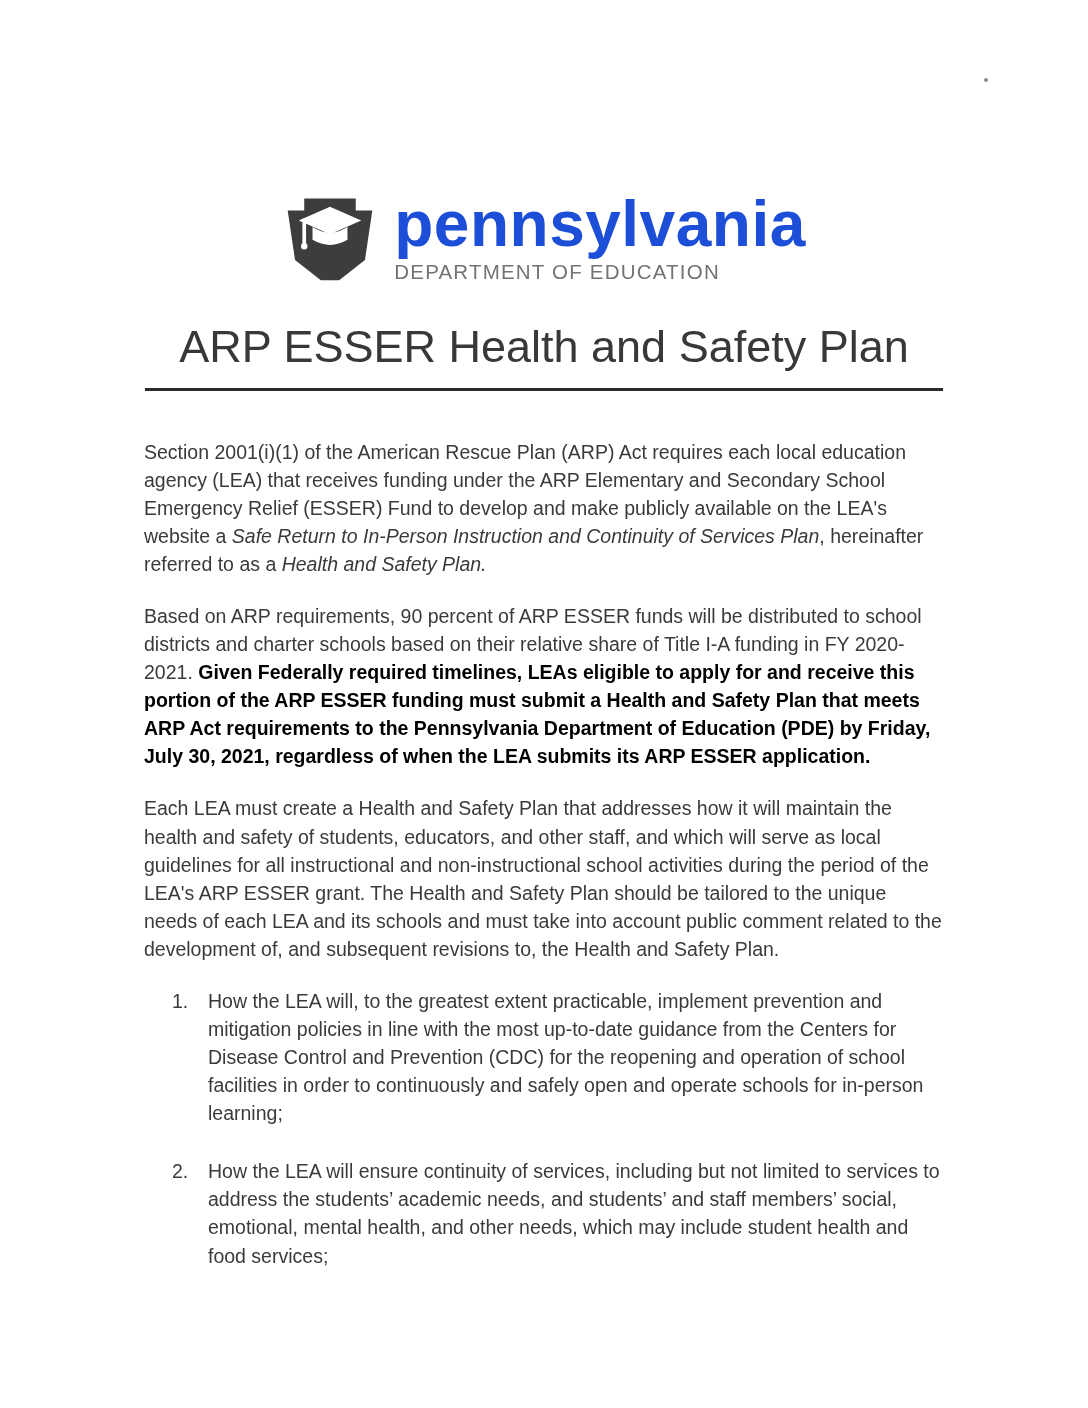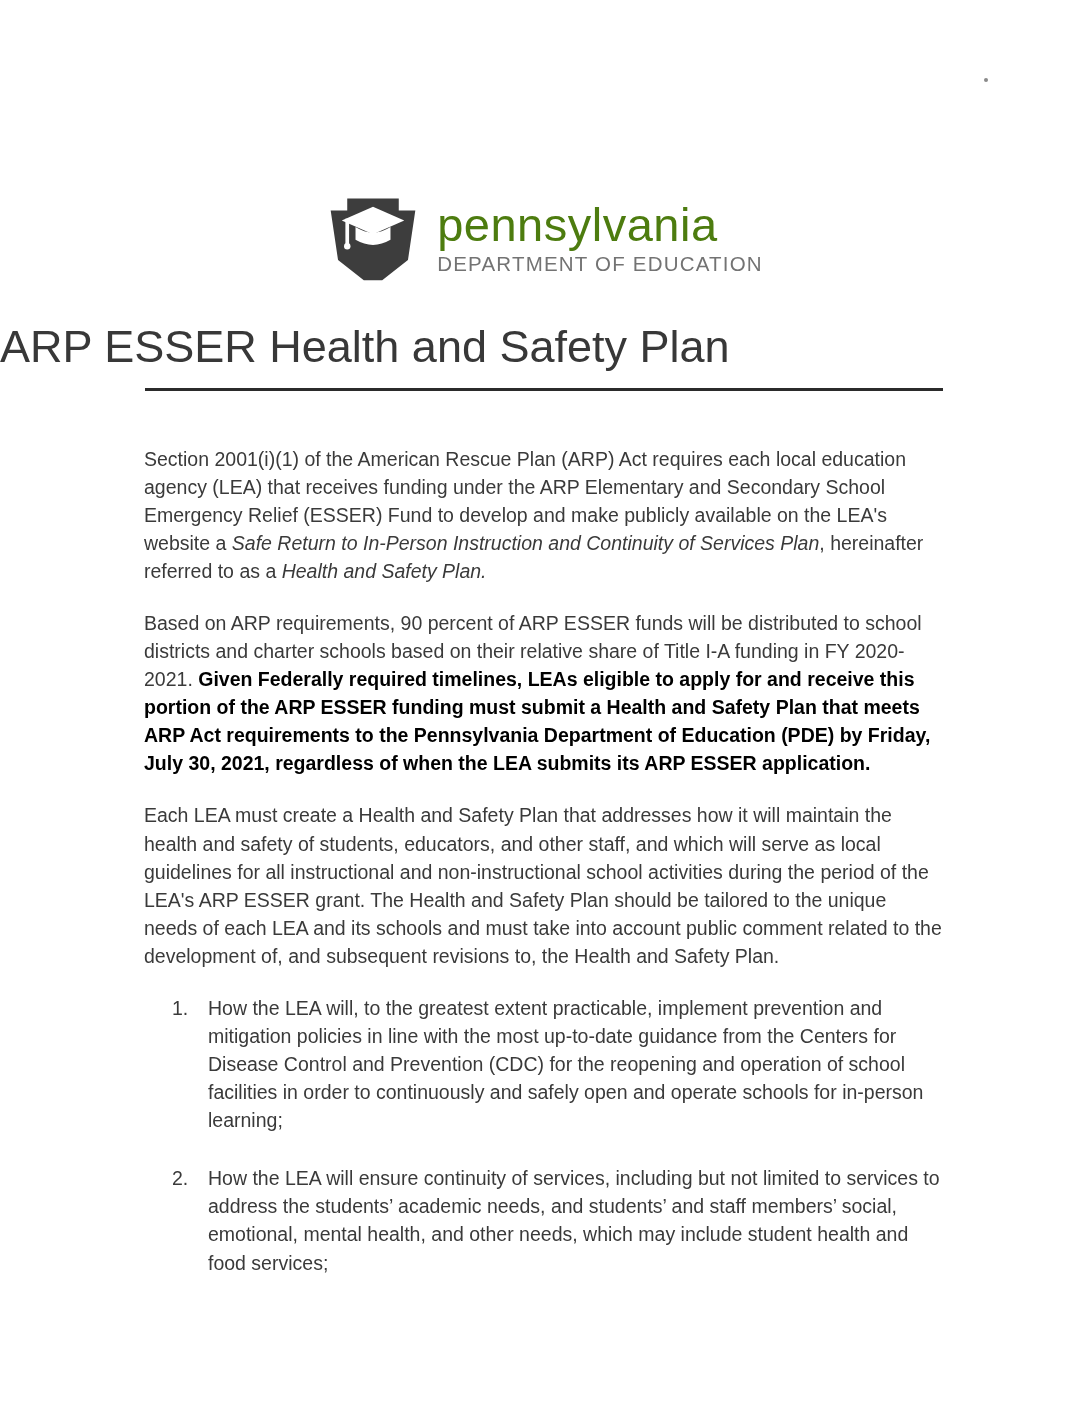--- a/index.html
+++ b/index.html
@@ -26,49 +26,49 @@
   .logo-row {
     display: flex;
     align-items: center;
     justify-content: center;
     padding-top: 192px;
     gap: 16px;
   }
   .logo-mark { width: 96px; height: 92px; flex: none; }
   .logo-text { display: flex; flex-direction: column; }
   .logo-brand {
-    font-size: 47px;
-    font-weight: normal;
-    color: #4d7c0f;
+    font-size: 64px;
+    font-weight: bold;
+    color: #1d4ed8;
     letter-spacing: 0.5px;
     line-height: 1.0;
   }
   .logo-dept {
     font-size: 20.5px;
     color: #737373;
     letter-spacing: 1.2px;
     margin-top: 4px;
   }
   .doc-title {
-    text-align: left;
+    text-align: center;
     font-size: 45px;
     font-weight: 400;
     color: #383838;
     margin-top: 34px;
     line-height: 1.28;
   }
   .title-rule {
     width: 798px;
     margin: 12px auto 0 auto;
     border: none;
     border-top: 3px solid #2b2b2b;
   }
   .content {
     width: 800px;
-    margin: 12px auto;
+    margin: 5px auto;
     padding-top: 42px;
     font-size: 19.5px;
     line-height: 1.44;
     color: #3a3a3a;
   }
   .content p { margin-bottom: 24px; }
   .seg-italic { font-style: italic; }
   .seg-bold { font-weight: bold; color: #000000; }
   .components { margin-top: 6px; }
   .list-item {

